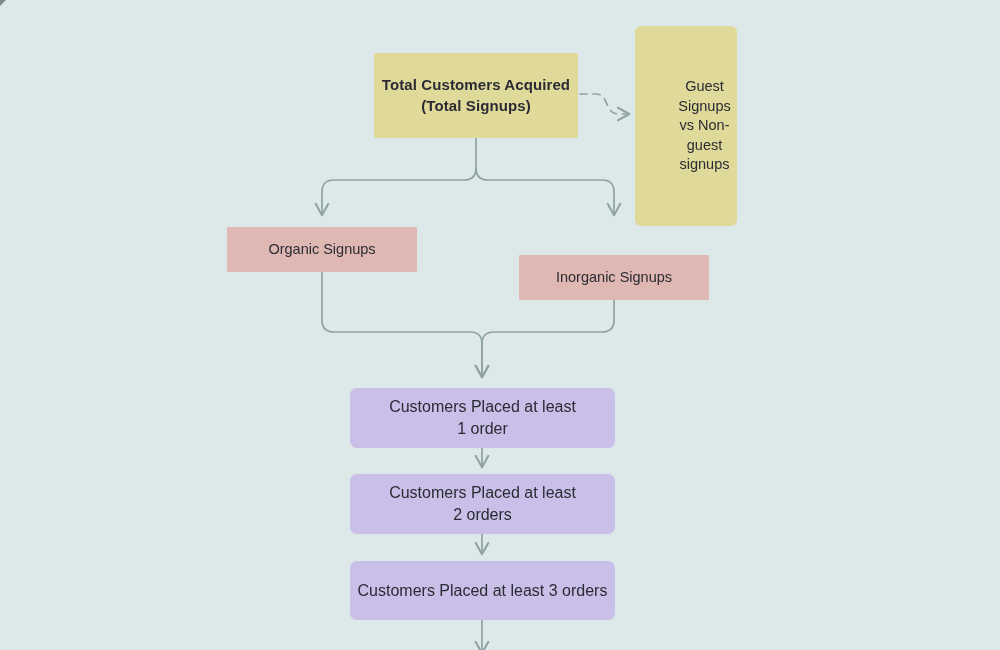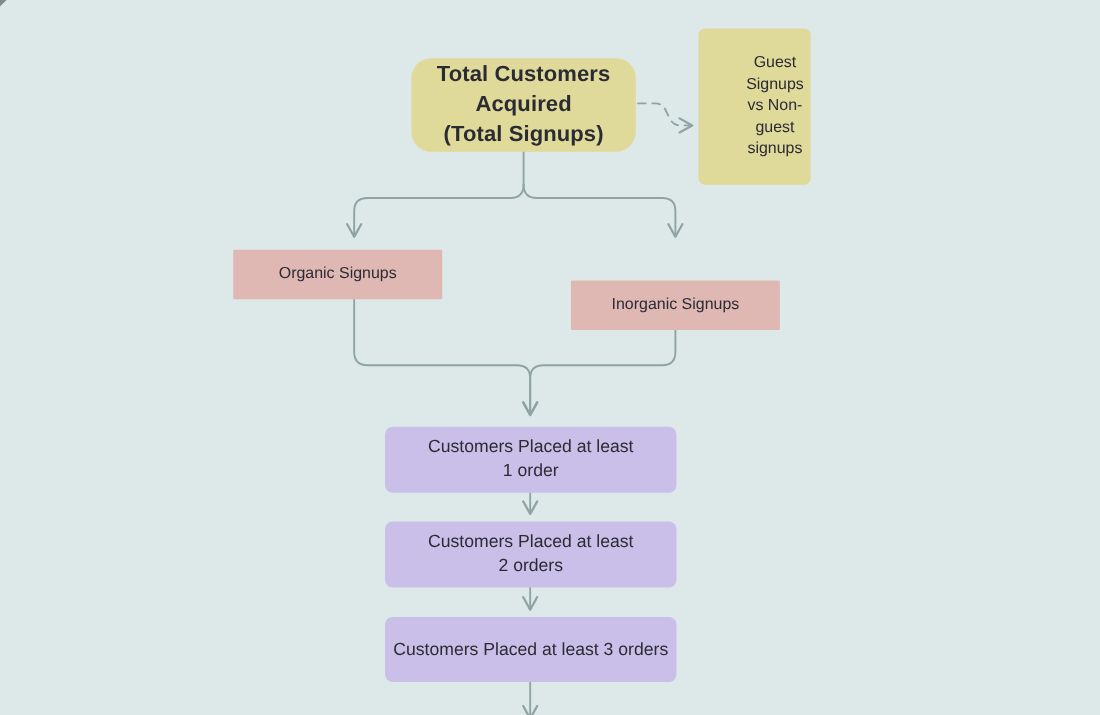--- a/index.html
+++ b/index.html
@@ -33,23 +33,23 @@
     display: flex;
     align-items: center;
     justify-content: center;
     text-align: center;
     color: #2b2b33;
     line-height: 1.35;
     white-space: pre-line;
   }
   .node-root {
     background: #dfd99a;
-    border-radius: 18px;
+    border-radius: 2px;
     font-weight: bold;
-    font-size: 20px;
+    font-size: 15px;
     letter-spacing: 0.1px;
   }
   .node-note {
     background: #dfd99a;
     border-radius: 6px;
     font-weight: normal;
     font-size: 14.5px;
     padding: 0 10px;
   }
   .node-pink {
@@ -107,29 +107,29 @@
       <path d="M 482 534 L 482 553" marker-end="url(#arrowSolid)"></path>
       <path d="M 482 620 L 482 652" marker-end="url(#arrowSolid)"></path>
     </g>
   </svg>
 
   <div class="node node-root" style="left:374px; top:53px; width:204px; height:85px;">
     <span>Total Customers Acquired
 (Total Signups)</span>
   </div>
 
-  <div class="node node-note" style="left:635px; top:26px; width:102px; height:142px;padding-left:47px;">
+  <div class="node node-note" style="left:635px; top:26px; width:102px; height:200px;padding-left:47px;">
     <span>Guest
 Signups
 vs Non-
 guest
 signups</span>
   </div>
 
-  <div class="node node-pink" style="left:212px; top:227px; width:190px; height:45px;">
+  <div class="node node-pink" style="left:227px; top:227px; width:190px; height:45px;">
     <span>Organic Signups</span>
   </div>
 
   <div class="node node-pink" style="left:519px; top:227px; width:190px; height:45px;margin-top:28px;">
     <span>Inorganic Signups</span>
   </div>
 
   <div class="node node-purple" style="left:350px; top:388px; width:265px; height:60px;">
     <span>Customers Placed at least
 1 order</span>

